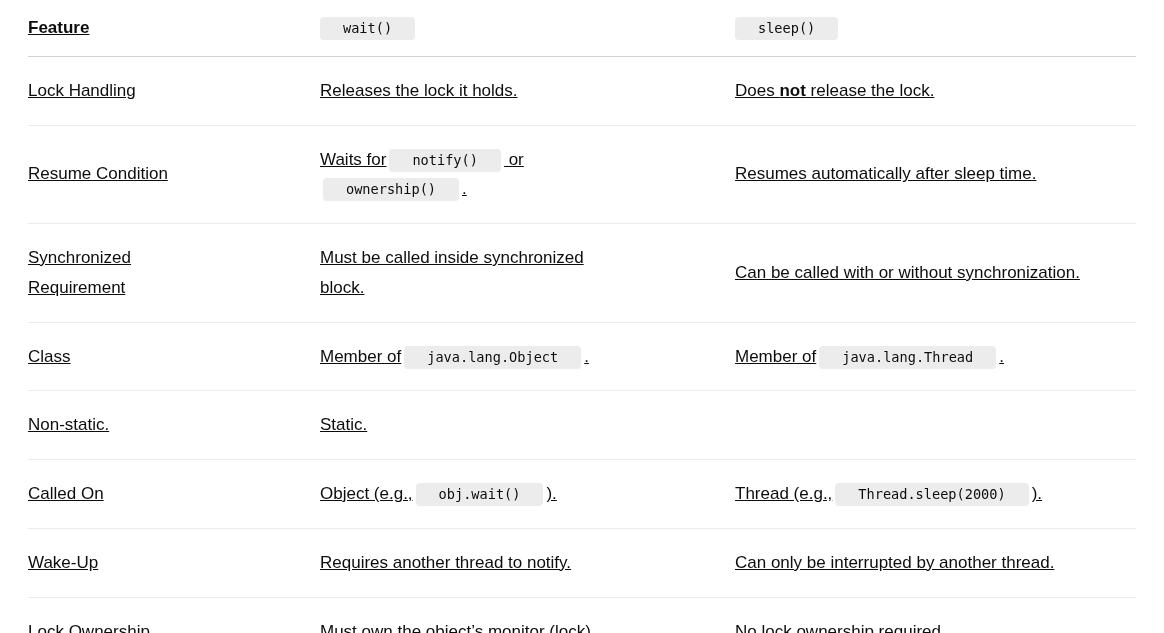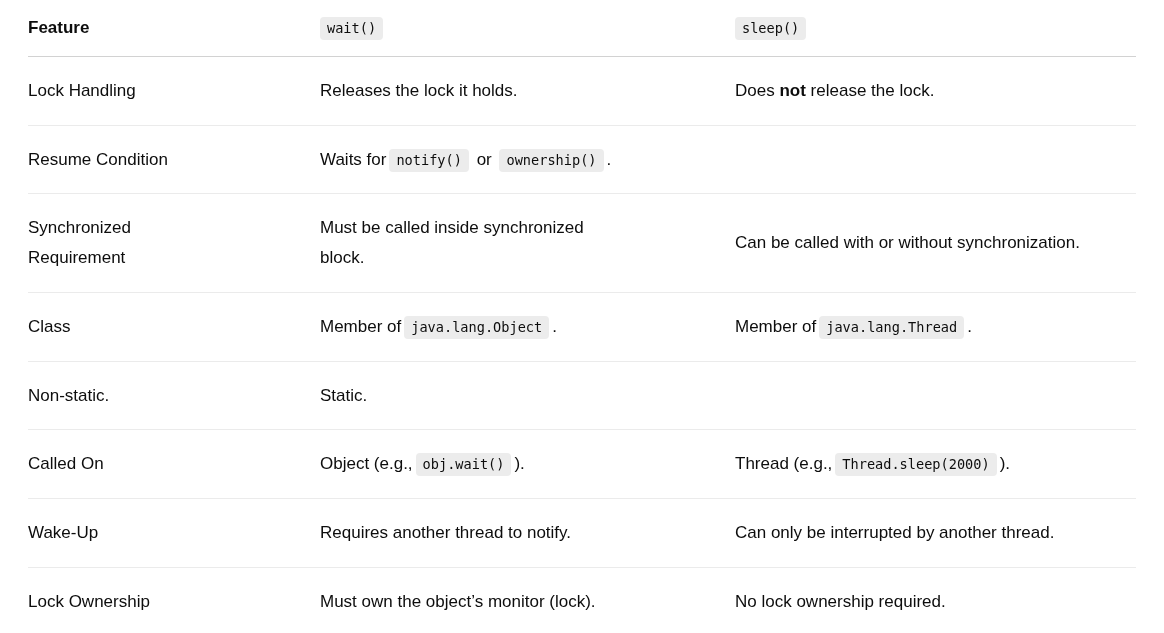--- a/index.html
+++ b/index.html
@@ -17,20 +17,21 @@
     margin-left: 28px;
     color: var(--text-color, #0d0d0d);
     font-size: 17px;
   }
 
   .trow {
     display: grid;
     grid-template-columns: 292px 415px 401px;
     align-items: center;
     border-bottom: 1px solid var(--row-border, #ebebeb);
+    text-decoration: underline;
   }
 
   .trow.header {
     border-bottom: 1px solid var(--header-border, #d2d2d2);
   }
 
   .cell {
     padding: 19px 0;
     line-height: 1.75;
   }
@@ -44,21 +45,21 @@
   .th { font-weight: 700; }
 
   strong { font-weight: 700; }
 
   .badge {
     font-family: "DejaVu Sans Mono", monospace;
     font-size: 0.8em;
     background: var(--code-bg, #ececec);
     color: var(--text-color, #0d0d0d);
     border-radius: 4px;
-    padding: 2px 7px;
+    padding: 2px 23px;
     margin: 0 3px;
     white-space: nowrap;
     line-height: 1.4;
     display: inline-block;
   }
 
   .header .badge { margin-left: 0; }
 </style>
 </head>
 <body>
@@ -75,20 +76,21 @@
   </div>
   <div id="table-body">
       <div class="trow">
         <div class="cell c1">Lock Handling</div>
         <div class="cell c2">Releases the lock it holds.</div>
         <div class="cell c3">Does <strong>not</strong> release the lock.</div>
       </div>
       <div class="trow">
         <div class="cell c1">Resume Condition</div>
         <div class="cell c2">Waits for<code class="badge">notify()</code> or <code class="badge">ownership()</code>.</div>
+        <div class="cell c3">Resumes automatically after sleep time.</div>
       </div>
       <div class="trow">
         <div class="cell c1">Synchronized Requirement</div>
         <div class="cell c2">Must be called inside synchronized block.</div>
         <div class="cell c3">Can be called with or without synchronization.</div>
       </div>
       <div class="trow">
         <div class="cell c1">Class</div>
         <div class="cell c2">Member of<code class="badge">java.lang.Object</code>.</div>
         <div class="cell c3">Member of<code class="badge">java.lang.Thread</code>.</div>

